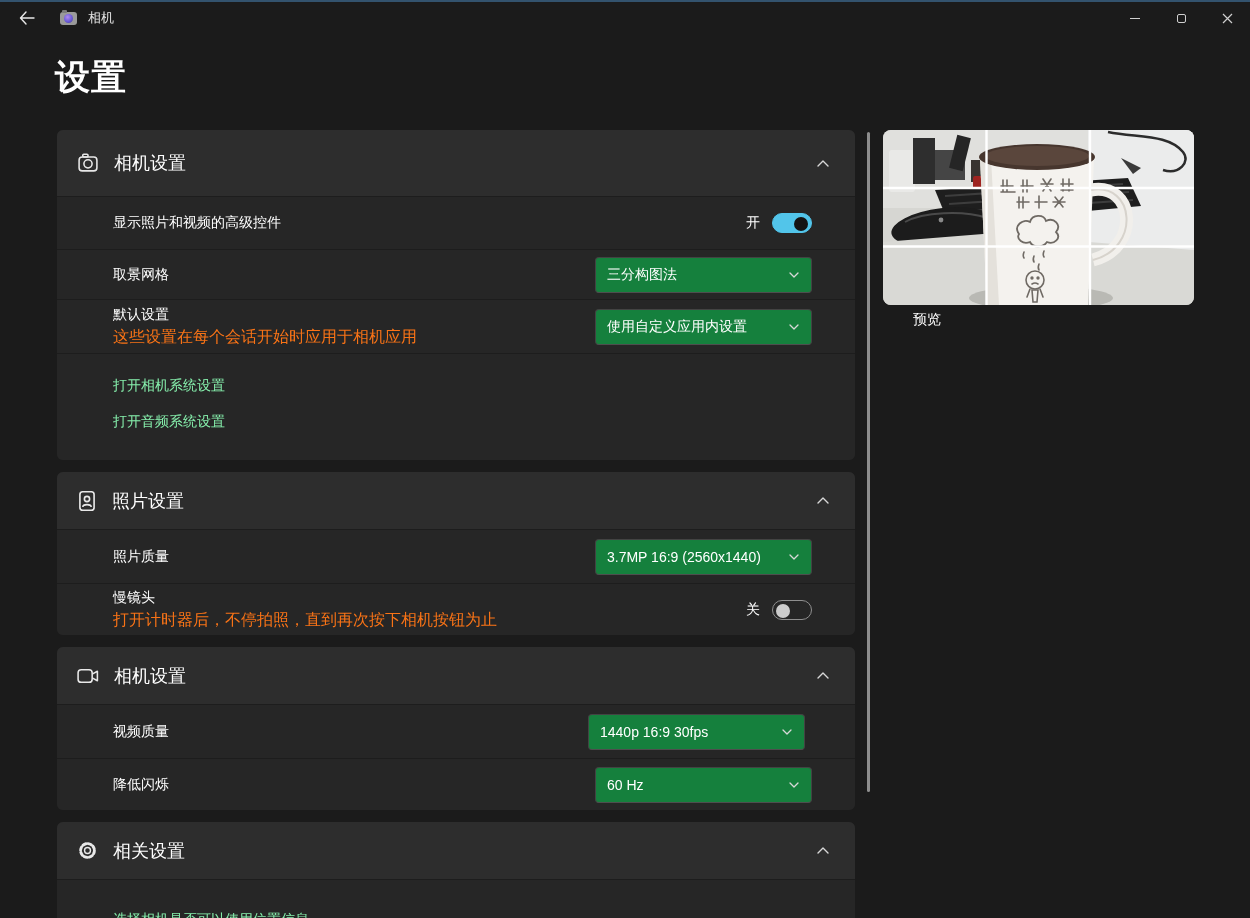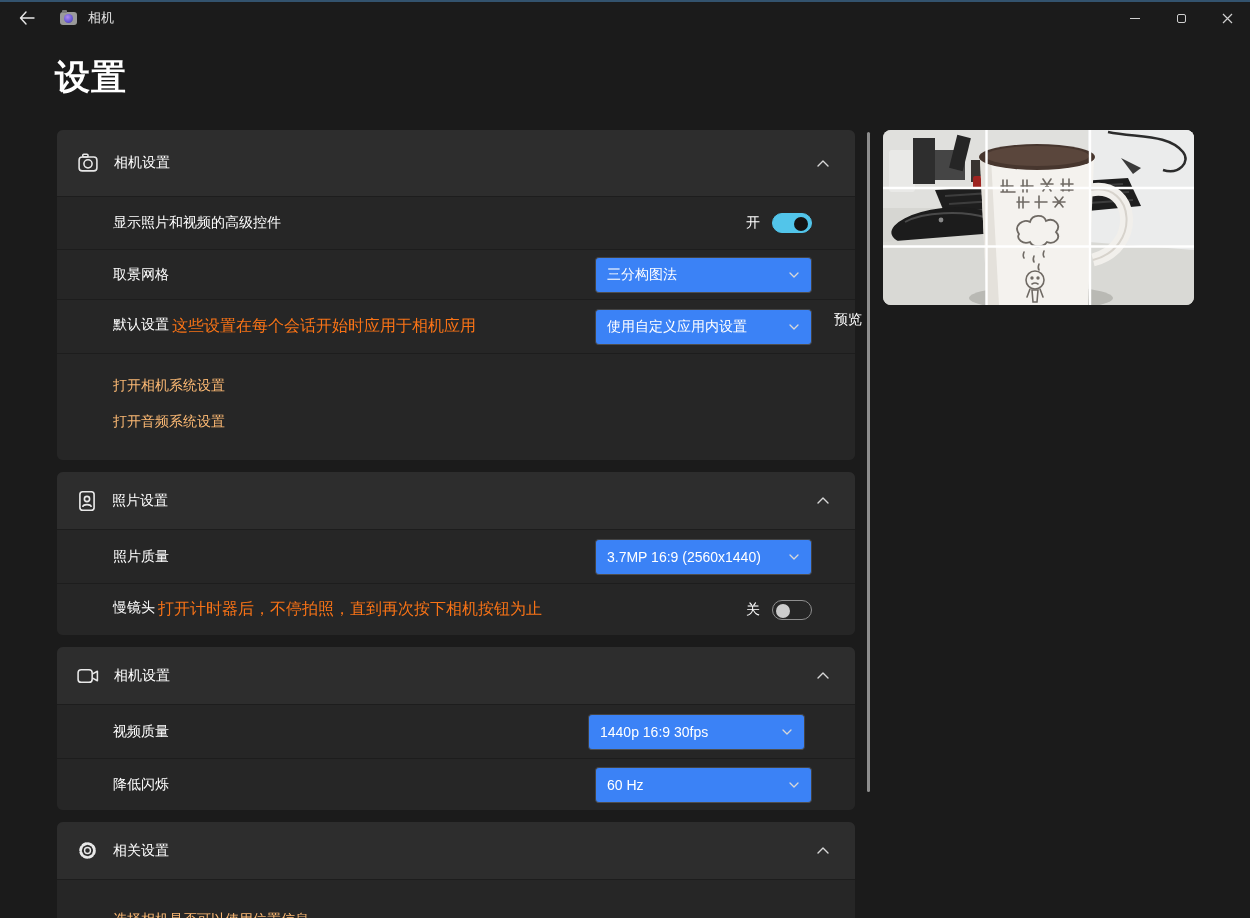--- a/index.html
+++ b/index.html
@@ -23,46 +23,46 @@
   .win-btn { width:46px; height:32px; display:flex; align-items:center; justify-content:center; cursor:pointer; }
   .glyph-min { width:10px; height:1px; background:#cfcfcf; }
   .glyph-max { width:9px; height:9px; border:1px solid #cfcfcf; border-radius:2px; }
   
   .page-title { position:absolute; left:55px; top:52px; font-size:35px; font-weight:600; letter-spacing:1px; }
   .main { position:absolute; left:57px; top:128px; width:798px; }
   .card { background:#262626; border-radius:6px; overflow:hidden; margin-bottom:12px; }
   .row { display:flex; align-items:center; justify-content:space-between; padding:0 17px 0 56px; background:#262626; border-top:1px solid #1d1d1d; }
   .row.header { background:#2d2d2d; padding-left:19px; border-top:none; cursor:pointer; }
   .hdr-left { display:flex; align-items:center; gap:14px; }
-  .hdr-title { font-size:14px; }
+  .hdr-title { font-size:18px; }
   .label { font-size:14px; }
-  .label-stack { display:flex; flex-direction:row; gap:3px; }
+  .label-stack { display:flex; flex-direction:column; gap:3px; }
   .sub { font-size:16px; color:#f97316; }
   .links-block { background:#262626; border-top:1px solid #1d1d1d; padding:14px 17px 20px 56px; display:flex; flex-direction:column; }
-  a.setting-link { font-size:14px; color:#fdba74; text-decoration:none; padding:9px 0; cursor:pointer; width:max-content; }
-  
-  .dropdown { width:217px; height:36px; background:#3b82f6; border:1px solid #434343; border-bottom-color:#4e4e4e;
+  a.setting-link { font-size:14px; color:#86efac; text-decoration:none; padding:9px 0; cursor:pointer; width:max-content; }
+  
+  .dropdown { width:217px; height:36px; background:#15803d; border:1px solid #434343; border-bottom-color:#4e4e4e;
       border-radius:4px; display:flex; align-items:center; justify-content:space-between; padding:0 12px 0 11px; cursor:pointer; }
   .dropdown span { font-size:14px; color:#ffffff; white-space:nowrap; }
   
   .toggle-wrap { display:flex; align-items:center; gap:12px; padding-right:26px; }
   .toggle-label { font-size:14px; }
   .toggle { width:40px; height:20px; border-radius:10px; position:relative; cursor:pointer; }
   .toggle.on { background:#52c5ea; border:1px solid #52c5ea; }
   .toggle.on .knob { position:absolute; right:3px; top:3px; width:14px; height:14px; border-radius:50%; background:#141414; }
   .toggle.off { background:transparent; border:1px solid #8f8f8f; }
   .toggle.off .knob { position:absolute; left:3px; top:3px; width:14px; height:14px; border-radius:50%; background:#cccccc; }
   
   .icon-svg { display:block; }
   .chev-btn { width:30px; height:30px; display:flex; align-items:center; justify-content:center; }
   
   .scrollbar { position:absolute; left:867px; top:130px; width:3px; height:660px; background:#8d8d8d; border-radius:2px; cursor:pointer; }
   
   .preview-box { position:absolute; left:883px; top:128px; width:311px; height:175px; border-radius:8px; overflow:hidden; }
-  .preview-label { position:absolute; left:834px; top:309px; font-size:14px; }
+  .preview-label { position:absolute; left:913px; top:309px; font-size:14px; }
 </style>
 </head>
 <body>
 
 <div class="titlebar">
   <div class="back-btn">
     <svg class="icon-svg" width="16" height="14" viewBox="0 0 16 14" fill="none" stroke="#e8e8e8" stroke-width="1.4" stroke-linecap="round" stroke-linejoin="round">
         <path d="M7 1 L1.5 7 L7 13 M1.8 7 H15"></path>
       </svg>
   </div>

